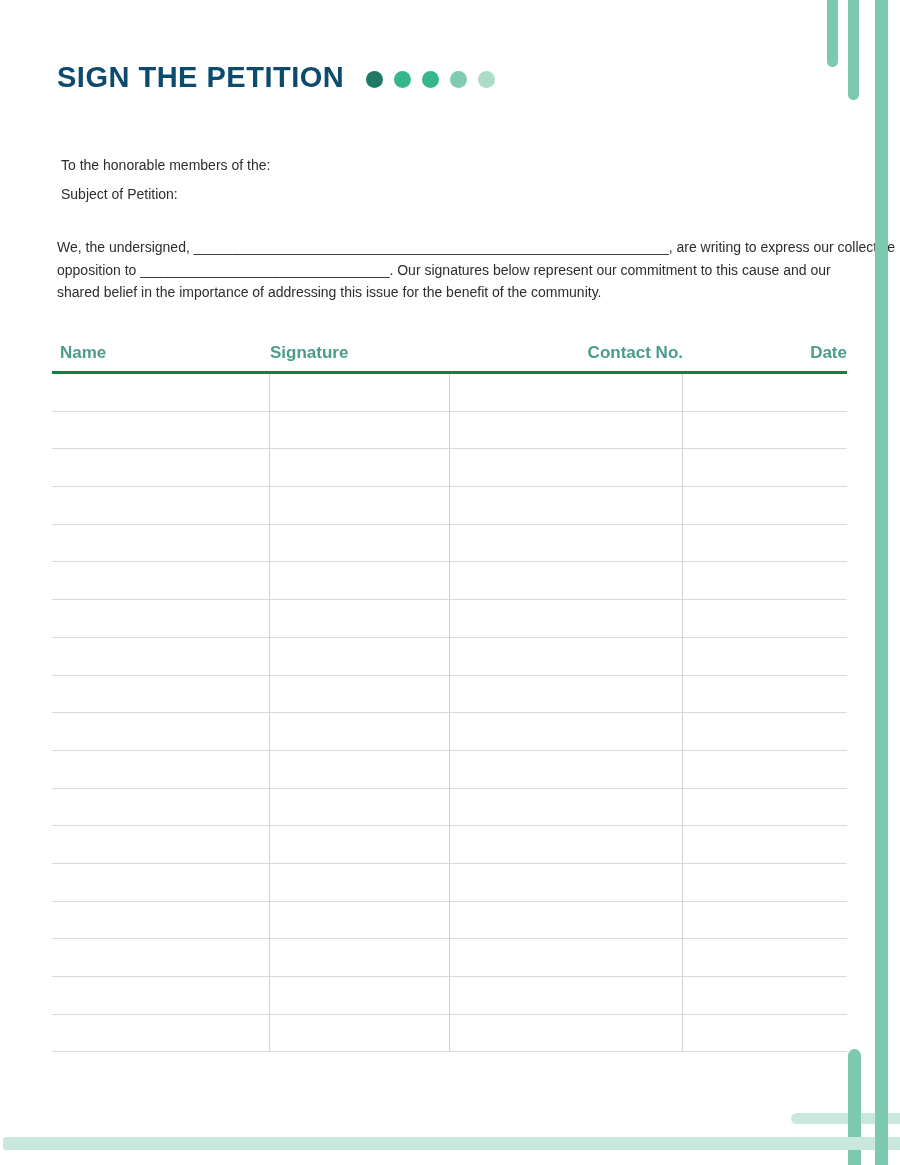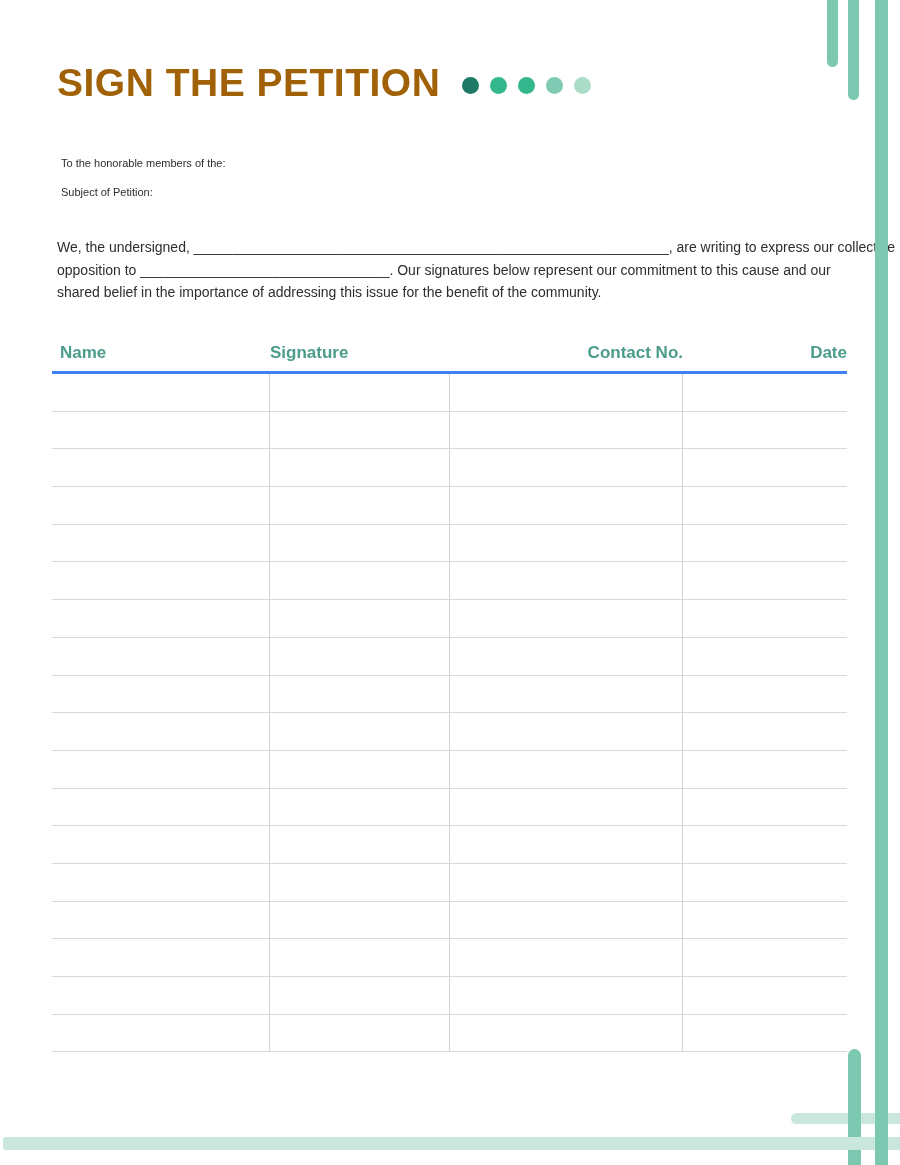--- a/index.html
+++ b/index.html
@@ -1,34 +1,34 @@
 <!DOCTYPE html>
 <html><head>
 <meta charset="utf-8">
 <style>
   html,body{margin:0;padding:0;}
   body{font-family:"Liberation Sans","DejaVu Sans",sans-serif;background:#ffffff;}
   #page{position:relative;width:900px;height:1165px;background:#ffffff;overflow:hidden;}
 
   
   .title-row{position:absolute;left:57px;top:62px;display:flex;align-items:center;gap:22px;}
-  .doc-title{font-size:39px;font-weight:bold;letter-spacing:.5px;color:#a16207;line-height:1.1;}
+  .doc-title{font-size:29px;font-weight:bold;letter-spacing:.5px;color:#0c4a6e;line-height:1.1;}
   .dots{display:flex;align-items:center;gap:11px;margin-top:4px;}
   .dot{width:17px;height:17px;border-radius:50%;}
 
   
-  .intro-line{position:absolute;left:61px;font-size:11px;color:#2d2d2d;white-space:nowrap;}
+  .intro-line{position:absolute;left:61px;font-size:14px;color:#2d2d2d;white-space:nowrap;}
   .addressee{top:157px;}
   .subject{top:186px;}
   .paragraph{position:absolute;left:57px;top:236px;width:790px;font-size:14px;color:#2d2d2d;line-height:22.5px;}
   .paragraph div{white-space:nowrap;}
 
   
   .petition-table{position:absolute;left:52px;top:334px;width:795px;}
-  .thead{display:flex;height:37px;align-items:center;border-bottom:3px solid #3b82f6;}
+  .thead{display:flex;height:37px;align-items:center;border-bottom:3px solid #15803d;}
   .th{font-size:17px;font-weight:bold;color:#4c9c8b;}
   .tbody .tr{display:flex;height:37.7px;box-sizing:border-box;border-bottom:1px solid #d8d8d8;}
   .td{box-sizing:border-box;height:100%;}
   .td:not(:last-child){border-right:1px solid #d2d2d2;}
   .c0{width:218px;padding-left:8px;box-sizing:border-box;}
   .c1{width:180px;}
   .c2{width:233px;text-align:right;}
   .c3{width:164px;text-align:right;}
 
   

